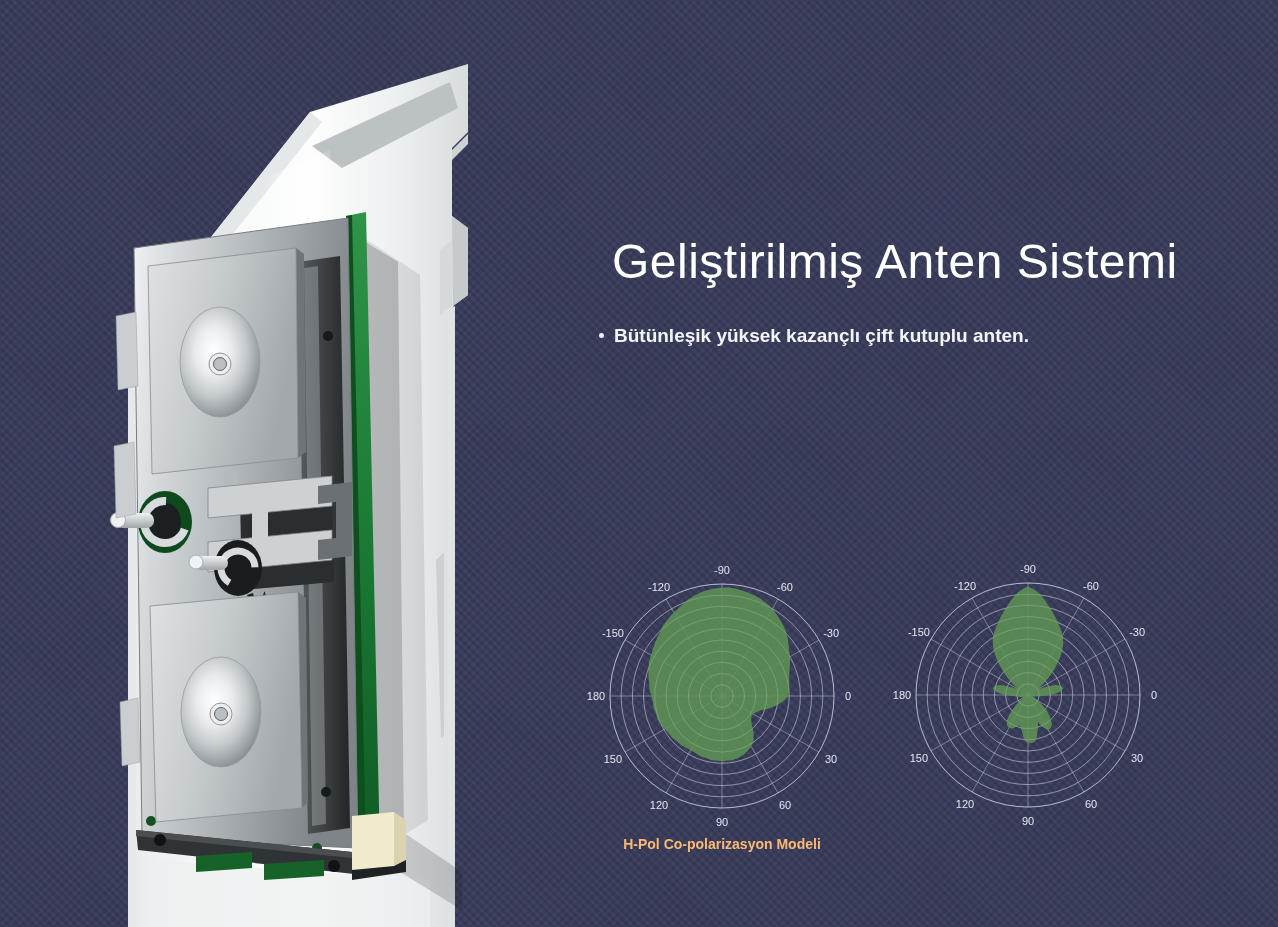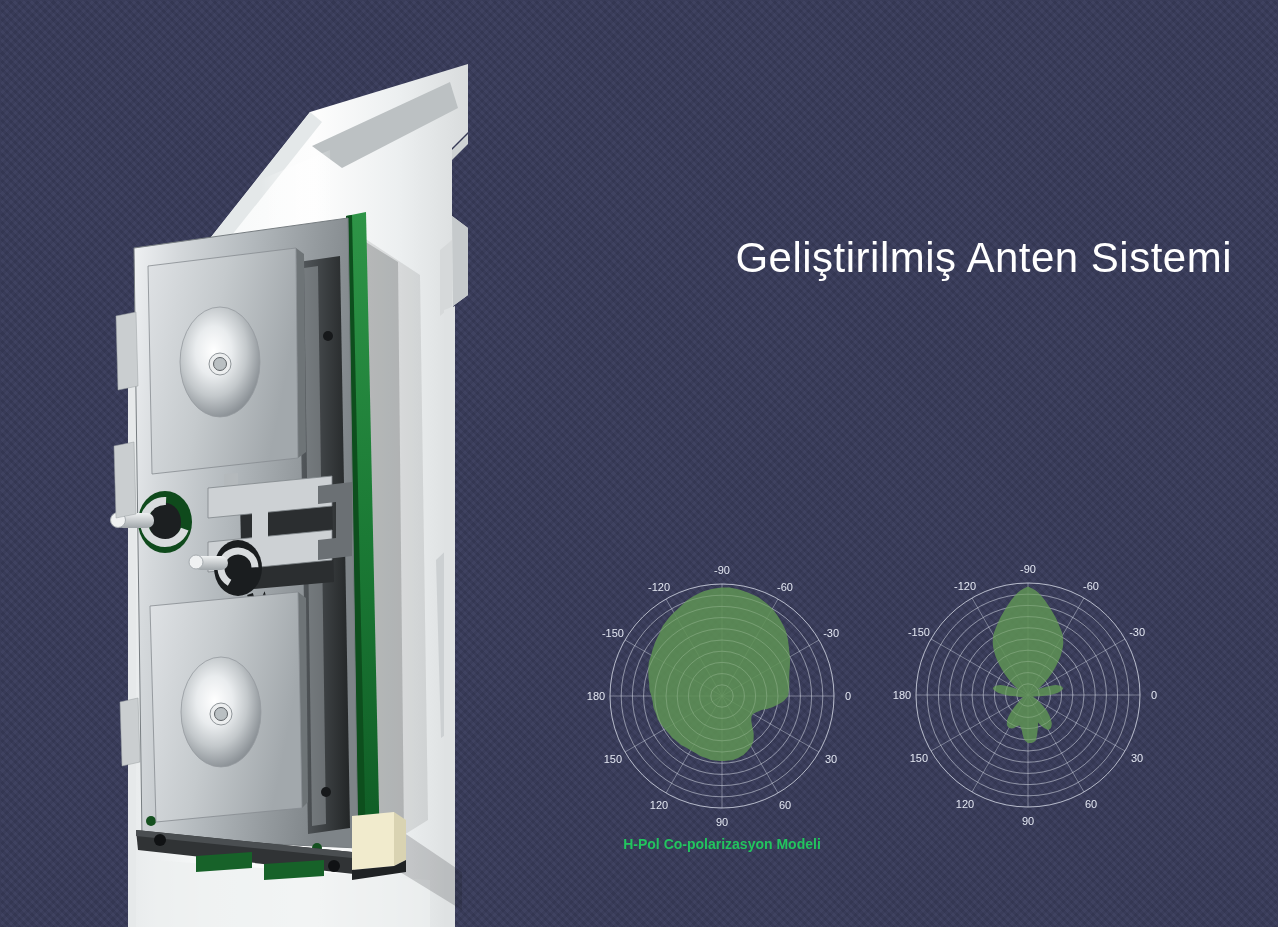--- a/index.html
+++ b/index.html
@@ -7,40 +7,40 @@
     width:1278px;height:927px;overflow:hidden;position:relative;
     font-family:"Liberation Sans",sans-serif;
     background-color:#3a3d5c;
     background-image:
       repeating-linear-gradient(45deg, rgba(0,0,0,0.06) 0 3px, rgba(255,255,255,0.015) 3px 6px),
       repeating-linear-gradient(-45deg, rgba(0,0,0,0.05) 0 3px, rgba(255,255,255,0.01) 3px 6px);
   }
   .device-wrap{position:absolute;left:0;top:0;width:520px;height:927px;}
   .page-title{
     position:absolute;left:612px;top:234px;width:620px;
-    font-size:42px;font-weight:400;color:#ffffff;letter-spacing:.5px;margin:0;text-align:right;
+    font-size:48px;font-weight:400;color:#ffffff;letter-spacing:.5px;margin:0;
   }
   .feature-list{
     position:absolute;left:597px;top:318px;width:600px;
     margin:0;padding:0;list-style:none;
   }
   .feature-list li{
     position:relative;padding-left:17px;margin:0 0 1px 0;
     font-size:19px;line-height:35px;font-weight:bold;color:#f3f5fa;
   }
   .feature-list li::before{
     content:"";position:absolute;left:2px;top:15px;width:5px;height:5px;border-radius:50%;
     background:#eef1f7;
   }
   .chart{position:absolute;width:300px;margin:0;}
   #chart-block-0{left:572px;top:546px;}
   #chart-block-1{left:878px;top:545px;}
   .chart svg{display:block;width:300px;height:300px;}
   .chart figcaption{
-    margin-top:-10px;text-align:center;font-size:14px;font-weight:bold;color:#22c55e;
+    margin-top:-10px;text-align:center;font-size:14px;font-weight:bold;color:#fdba74;
   }
 </style>
 </head>
 <body>
 
 <div class="device-wrap">
 <svg viewBox="0 0 520 927" width="520" height="927" aria-hidden="true">
   <defs>
     <linearGradient id="gBody" x1="0" y1="0" x2="1" y2="0">
       <stop offset="0" stop-color="#e8ebec"></stop>
@@ -177,20 +177,21 @@
     <polygon points="116,316 136,312 138,386 118,390" fill="#caced0" stroke="#9aa0a3" stroke-width="0.5"></polygon>
     <polygon points="114,446 134,442 136,514 116,518" fill="#caced0" stroke="#9aa0a3" stroke-width="0.5"></polygon>
     <polygon points="120,702 138,698 140,762 122,766" fill="#caced0" stroke="#9aa0a3" stroke-width="0.5"></polygon>
   </g>
 </svg>
 </div>
 
 <h1 class="page-title">Geliştirilmiş Anten Sistemi</h1>
 
 <ul class="feature-list">
+  <li>Bütünleşik yüksek kazançlı çift kutuplu anten.</li>
 </ul>
 
 <figure class="chart" id="chart-block-0">
   <svg viewBox="0 0 300 300">
       <circle cx="150" cy="150" r="11.2" fill="none" stroke="#ccd2e0" stroke-opacity="0.45" stroke-width="1"></circle>
       <circle cx="150" cy="150" r="22.4" fill="none" stroke="#ccd2e0" stroke-opacity="0.45" stroke-width="1"></circle>
       <circle cx="150" cy="150" r="33.6" fill="none" stroke="#ccd2e0" stroke-opacity="0.45" stroke-width="1"></circle>
       <circle cx="150" cy="150" r="44.8" fill="none" stroke="#ccd2e0" stroke-opacity="0.45" stroke-width="1"></circle>
       <circle cx="150" cy="150" r="56" fill="none" stroke="#ccd2e0" stroke-opacity="0.45" stroke-width="1"></circle>
       <circle cx="150" cy="150" r="67.2" fill="none" stroke="#ccd2e0" stroke-opacity="0.45" stroke-width="1"></circle>

